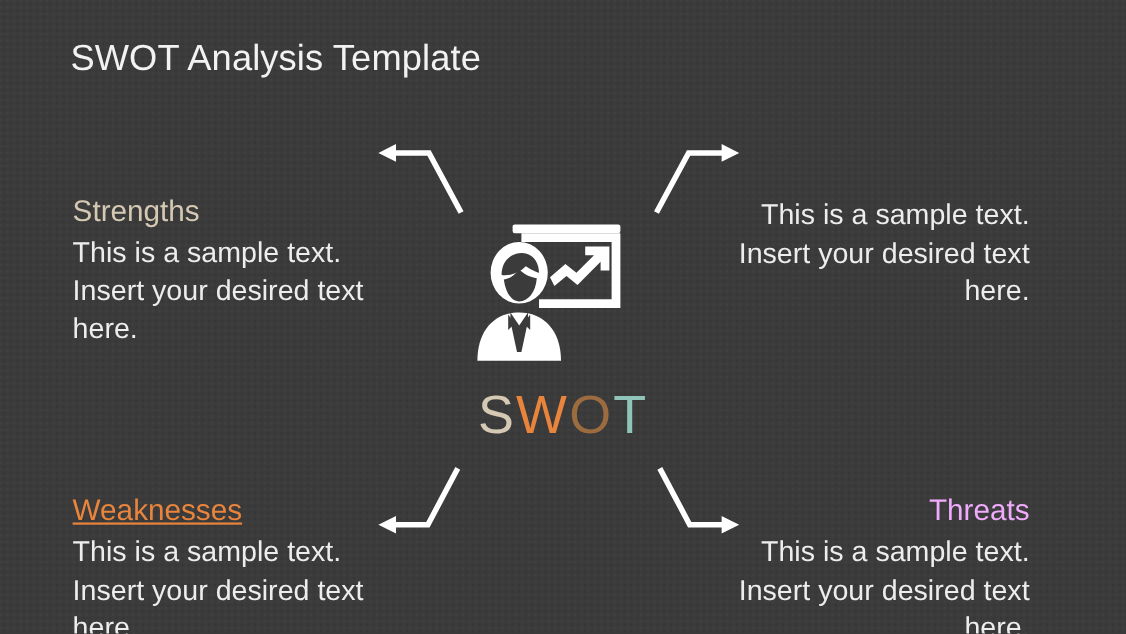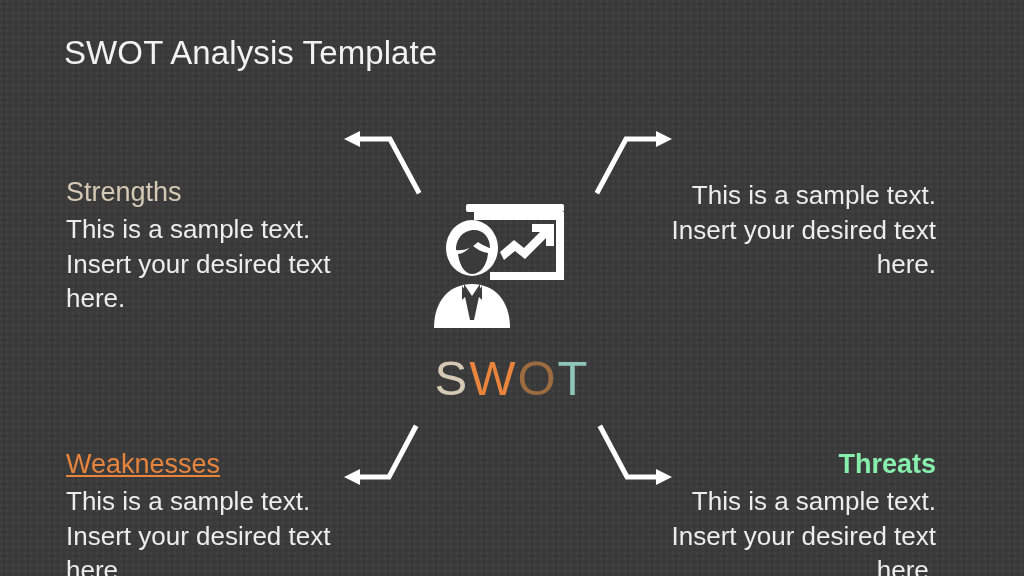--- a/index.html
+++ b/index.html
@@ -118,21 +118,21 @@
   <div class="quad quad-tr">
     <div class="quad-body">This is a sample text. Insert your desired text here.</div>
   </div>
 
   <div class="quad quad-bl">
     <div class="quad-heading" style="color: rgb(232, 132, 60); text-decoration: underline;">Weaknesses</div>
     <div class="quad-body">This is a sample text. Insert your desired text here.</div>
   </div>
 
   <div class="quad quad-br">
-    <div class="quad-heading" style="color: #86efac; font-weight: bold;">Threats</div>
+    <div class="quad-heading" style="color: #f0abfc;">Threats</div>
     <div class="quad-body">This is a sample text. Insert your desired text here.</div>
   </div>
 
   <svg class="arrows" width="1024" height="576" viewBox="0 0 1024 576">
 
     <g>
       <path d="M 418 191 L 390 139 L 353 139" fill="none" stroke="#ffffff" stroke-width="5" stroke-linecap="square" stroke-linejoin="miter"></path>
       <path d="M 344 139 L 360 131 L 360 147 Z" fill="#ffffff"></path>
     </g>
 

